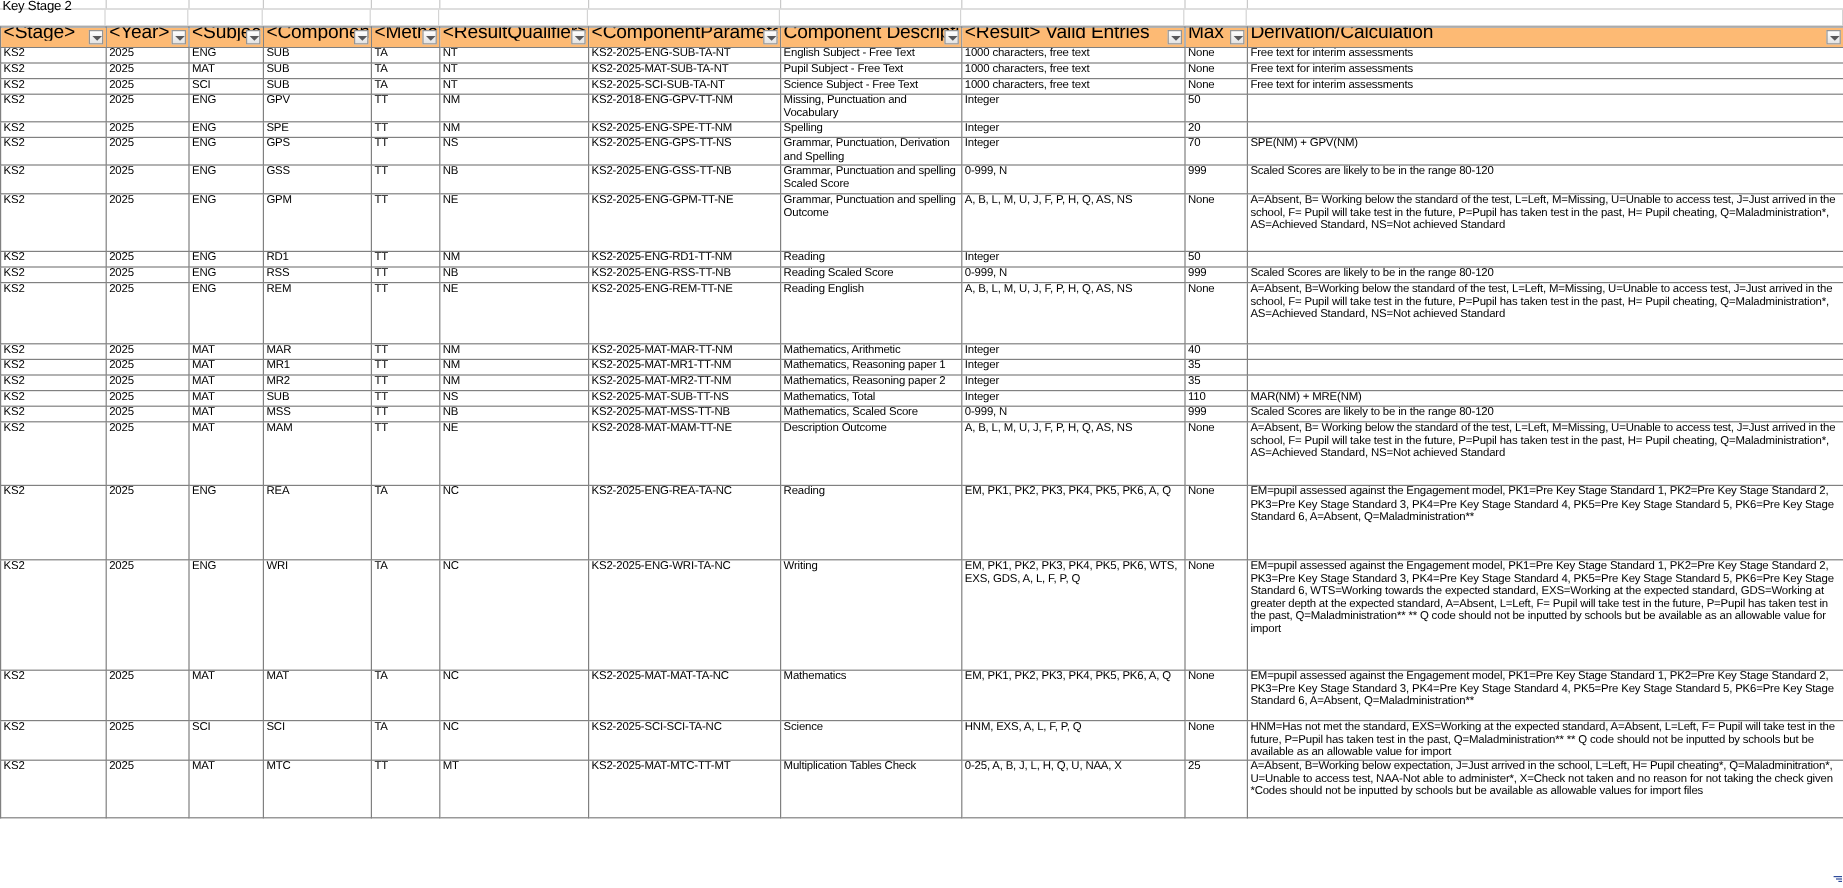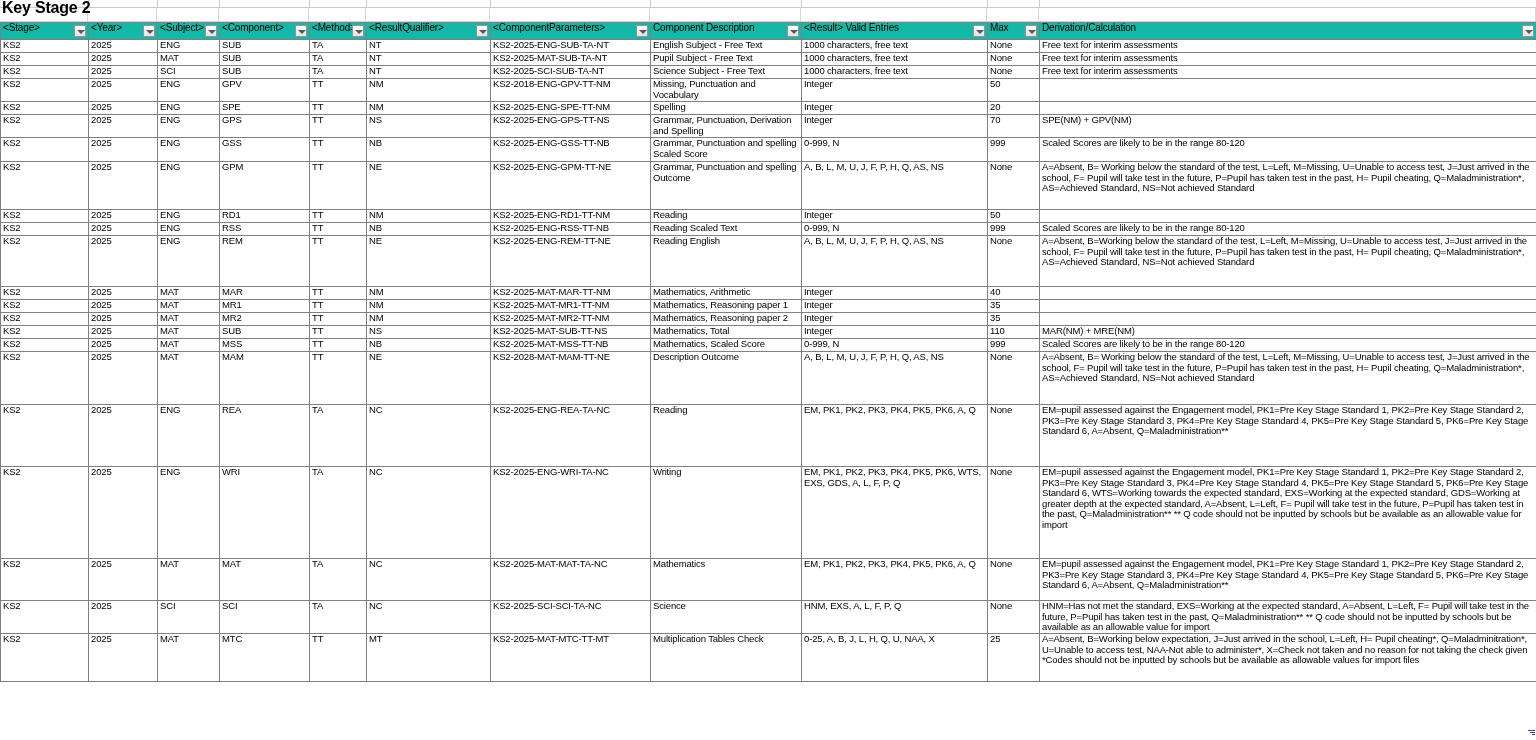--- a/index.html
+++ b/index.html
@@ -21,21 +21,21 @@
   
   .title-row{
     position:absolute;left:0;top:8px;width:1536px;height:14px;
     box-sizing:border-box;
   }
   .title-row .tcell{
     position:absolute;top:0;height:14px;box-sizing:border-box;
     border-right:1px solid #d4d4d4;border-bottom:1px solid #d4d4d4;
   }
   .title-text{
-    position:absolute;left:2px;top:-1px;font-size:16px;font-weight:bold;color:#000;
+    position:absolute;left:2px;top:-1px;font-size:11px;font-weight:normal;color:#000;
     letter-spacing:-0.2px;white-space:nowrap;z-index:4;
   }
 
   table.grid{
     position:absolute;left:0;top:22px;
     border-collapse:collapse;table-layout:fixed;width:1536px;
     font-size:9.5px;color:#000;
   }
   table.grid td,table.grid th{
     border:1px solid #808080;
@@ -44,25 +44,25 @@
     line-height:10.5px;
     overflow:hidden;
     font-weight:normal;
     text-align:left;
     letter-spacing:-0.15px;
     word-wrap:break-word;
   }
   thead th{
     height:16px;
     font-weight:bold;
-    font-size:10px;
+    font-size:16px;
     vertical-align:middle;
     padding:0 0 0 3px;
     border:1px solid #000;
-    background:#14b8a6;
+    background:#fdba74;
     position:relative;
     white-space:nowrap;
     letter-spacing:-0.2px;
   }
   thead th .hlabel{
     display:block;
     overflow:hidden;
     white-space:nowrap;
     padding-right:16px;
   }
@@ -302,21 +302,21 @@
           <td></td>
         </tr>
         <tr style="height: 13px;">
           <td>KS2</td>
           <td>2025</td>
           <td>ENG</td>
           <td>RSS</td>
           <td>TT</td>
           <td>NB</td>
           <td>KS2-2025-ENG-RSS-TT-NB</td>
-          <td>Reading Scaled Text</td>
+          <td>Reading Scaled Score</td>
           <td>0-999, N</td>
           <td>999</td>
           <td>Scaled Scores are likely to be in the range 80-120</td>
         </tr>
         <tr style="height: 51px;">
           <td>KS2</td>
           <td>2025</td>
           <td>ENG</td>
           <td>REM</td>
           <td>TT</td>

